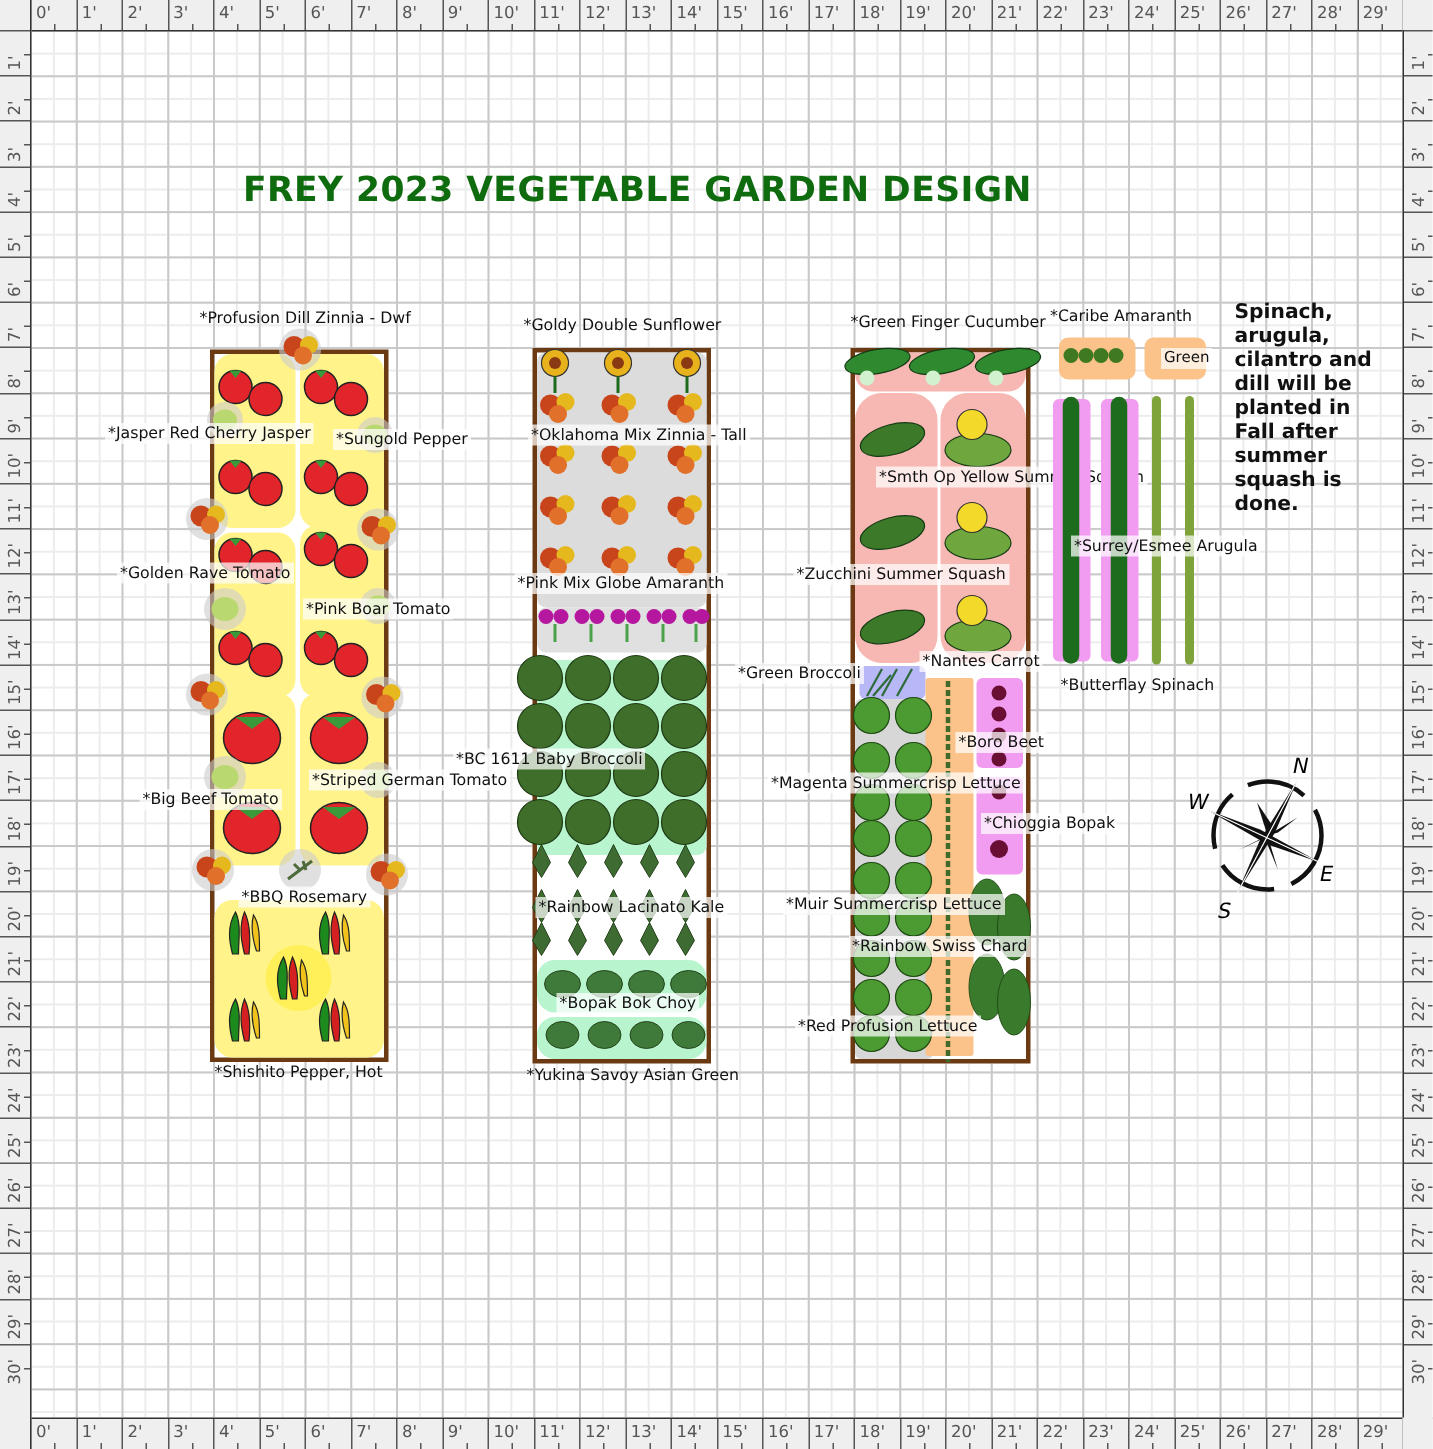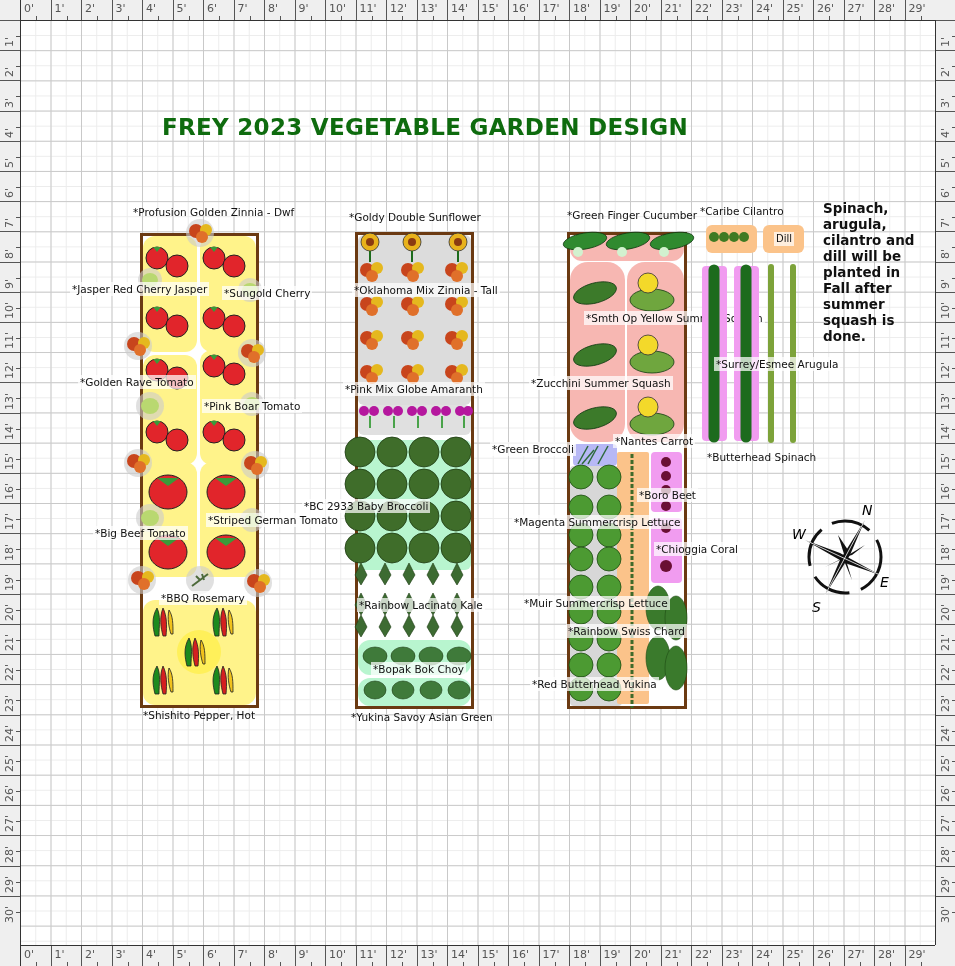--- a/index.html
+++ b/index.html
@@ -661,23 +661,23 @@
       <ellipse cx="30" cy="62" rx="8" ry="7" fill="#b9d870"></ellipse>
     <circle cx="130" cy="72" r="12" fill="#ccc" opacity="0.6"></circle>
       <ellipse cx="130" cy="72" rx="8" ry="7" fill="#b9d870"></ellipse>
     <circle cx="132" cy="186" r="12" fill="#ccc" opacity="0.6"></circle>
       <ellipse cx="132" cy="186" rx="8" ry="7" fill="#b9d870"></ellipse>
     <circle cx="132" cy="302" r="12" fill="#ccc" opacity="0.6"></circle>
       <ellipse cx="132" cy="302" rx="8" ry="7" fill="#b9d870"></ellipse>
   </g>
 </svg>
 
-<div class="lbl plain" style="left:131px;top:205px">*Profusion Golden Zinnia - Dwf</div>
+<div class="lbl plain" style="left:131px;top:205px">*Profusion Dill Zinnia - Dwf</div>
 <div class="lbl" style="left:70px;top:282px">*Jasper Red Cherry Jasper</div>
-<div class="lbl" style="left:222px;top:286px">*Sungold Cherry</div>
+<div class="lbl" style="left:222px;top:286px">*Sungold Pepper</div>
 <div class="lbl" style="left:78px;top:375px">*Golden Rave Tomato</div>
 <div class="lbl" style="left:202px;top:399px">*Pink Boar Tomato</div>
 <div class="lbl" style="left:93px;top:526px">*Big Beef Tomato</div>
 <div class="lbl" style="left:206px;top:513px">*Striped German Tomato</div>
 <div class="lbl" style="left:159px;top:591px">*BBQ Rosemary</div>
 <div class="lbl plain" style="left:141px;top:708px">*Shishito Pepper, Hot</div>
 
 <div class="bed" style="left:355px;top:232px;width:119px;height:477px;"></div>
 <div class="zone" style="left:358px;top:235px;width:113px;height:170px;background:#dcdcdc;border-radius:6px;"></div>
 <div class="zone" style="left:358px;top:405px;width:113px;height:30px;background:#e0e0e0;border-radius:6px;"></div>
@@ -766,21 +766,21 @@
       <ellipse cx="119" cy="426" rx="12" ry="9"></ellipse>
     <ellipse cx="35" cy="460" rx="11" ry="9"></ellipse>
       <ellipse cx="63" cy="460" rx="11" ry="9"></ellipse>
       <ellipse cx="91" cy="460" rx="11" ry="9"></ellipse>
       <ellipse cx="119" cy="460" rx="11" ry="9"></ellipse>
   </g>
 </svg>
 <div class="lbl plain" style="left:347px;top:210px">*Goldy Double Sunflower</div>
 <div class="lbl" style="left:352px;top:283px">*Oklahoma Mix Zinnia - Tall</div>
 <div class="lbl" style="left:343px;top:382px">*Pink Mix Globe Amaranth</div>
-<div class="lbl" style="left:302px;top:499px">*BC 2933 Baby Broccoli</div>
+<div class="lbl" style="left:302px;top:499px">*BC 1611 Baby Broccoli</div>
 <div class="lbl" style="left:357px;top:598px">*Rainbow Lacinato Kale</div>
 <div class="lbl" style="left:371px;top:662px">*Bopak Bok Choy</div>
 <div class="lbl plain" style="left:349px;top:710px">*Yukina Savoy Asian Green</div>
 
 <div class="bed" style="left:567px;top:232px;width:120px;height:477px;"></div>
 <div class="zone" style="left:570px;top:235px;width:114px;height:26px;background:#f7b7b2;"></div>
 <div class="zone" style="left:570px;top:262px;width:55px;height:180px;background:#f7b7b2;border-radius:18px;"></div>
 <div class="zone" style="left:627px;top:262px;width:57px;height:180px;background:#f7b7b2;border-radius:18px;"></div>
 <div class="zone" style="left:573px;top:444px;width:44px;height:22px;background:#b7b8f5;border-radius:4px;"></div>
 <div class="zone" style="left:570px;top:466px;width:52px;height:240px;background:#d7d7d7;border-radius:4px;"></div>
@@ -853,24 +853,24 @@
       <ellipse cx="116" cy="440" rx="11" ry="22"></ellipse>
     </g>
 </svg>
 <div class="lbl plain" style="left:565px;top:208px">*Green Finger Cucumber</div>
 <div class="lbl" style="left:584px;top:311px">*Smth Op Yellow Summer Squash</div>
 <div class="lbl" style="left:529px;top:376px">*Zucchini Summer Squash</div>
 <div class="lbl" style="left:490px;top:442px">*Green Broccoli</div>
 <div class="lbl" style="left:613px;top:434px">*Nantes Carrot</div>
 <div class="lbl" style="left:637px;top:488px">*Boro Beet</div>
 <div class="lbl" style="left:512px;top:515px">*Magenta Summercrisp Lettuce</div>
-<div class="lbl" style="left:654px;top:542px">*Chioggia Coral</div>
+<div class="lbl" style="left:654px;top:542px">*Chioggia Bopak</div>
 <div class="lbl" style="left:522px;top:596px">*Muir Summercrisp Lettuce</div>
 <div class="lbl" style="left:566px;top:624px">*Rainbow Swiss Chard</div>
-<div class="lbl" style="left:530px;top:677px">*Red Butterhead Yukina</div>
+<div class="lbl" style="left:530px;top:677px">*Red Profusion Lettuce</div>
 
 <div class="zone" style="left:706px;top:225px;width:51px;height:28px;background:#fbc38a;border-radius:6px;"></div>
 <div class="zone" style="left:763px;top:225px;width:41px;height:28px;background:#fbc38a;border-radius:6px;"></div>
 <div class="zone" style="left:702px;top:266px;width:25px;height:175px;background:#f19cf0;border-radius:4px;"></div>
 <div class="zone" style="left:734px;top:266px;width:25px;height:175px;background:#f19cf0;border-radius:4px;"></div>
 <svg class="plant" style="left:700px;top:225px" width="110" height="225">
   <g fill="#3f7a23">
       <circle cx="14" cy="12" r="5"></circle>
       <circle cx="24" cy="12" r="5"></circle>
       <circle cx="34" cy="12" r="5"></circle>
@@ -878,24 +878,24 @@
     </g>
   <g stroke="#1d6b1d" stroke-width="11" stroke-linecap="round">
       <line x1="14" y1="45" x2="14" y2="212"></line>
       <line x1="46" y1="45" x2="46" y2="212"></line>
     </g>
   <g stroke="#7da33a" stroke-width="6" stroke-linecap="round">
       <line x1="71" y1="42" x2="71" y2="215"></line>
       <line x1="93" y1="42" x2="93" y2="215"></line>
     </g>
 </svg>
-<div class="lbl plain" style="left:698px;top:204px">*Caribe Cilantro</div>
-<div class="lbl" style="left:774px;top:232px;font-size:10px">Dill</div>
+<div class="lbl plain" style="left:698px;top:204px">*Caribe Amaranth</div>
+<div class="lbl" style="left:774px;top:232px;font-size:10px">Green</div>
 <div class="lbl" style="left:714px;top:357px">*Surrey/Esmee Arugula</div>
-<div class="lbl plain" style="left:705px;top:450px">*Butterhead Spinach</div>
+<div class="lbl plain" style="left:705px;top:450px">*Butterflay Spinach</div>
 
 <div class="note">Spinach, arugula, cilantro and dill will be planted in Fall after summer squash is done.</div>
 
 <svg class="compass" viewBox="0 0 110 125">
   <circle cx="55" cy="62" r="36" fill="none" stroke="#111" stroke-width="3" stroke-dasharray="40 12"></circle>
   <polygon points="75,25 60,60 35,100 50,65" fill="#111"></polygon>
   <polygon points="15,45 50,58 90,80 55,68" fill="#111"></polygon>
   <polygon points="55,62 48,40 58,55" fill="#111"></polygon>
   <polygon points="55,62 75,50 62,60" fill="#111"></polygon>
   <polygon points="55,62 35,72 50,65" fill="#111"></polygon>

